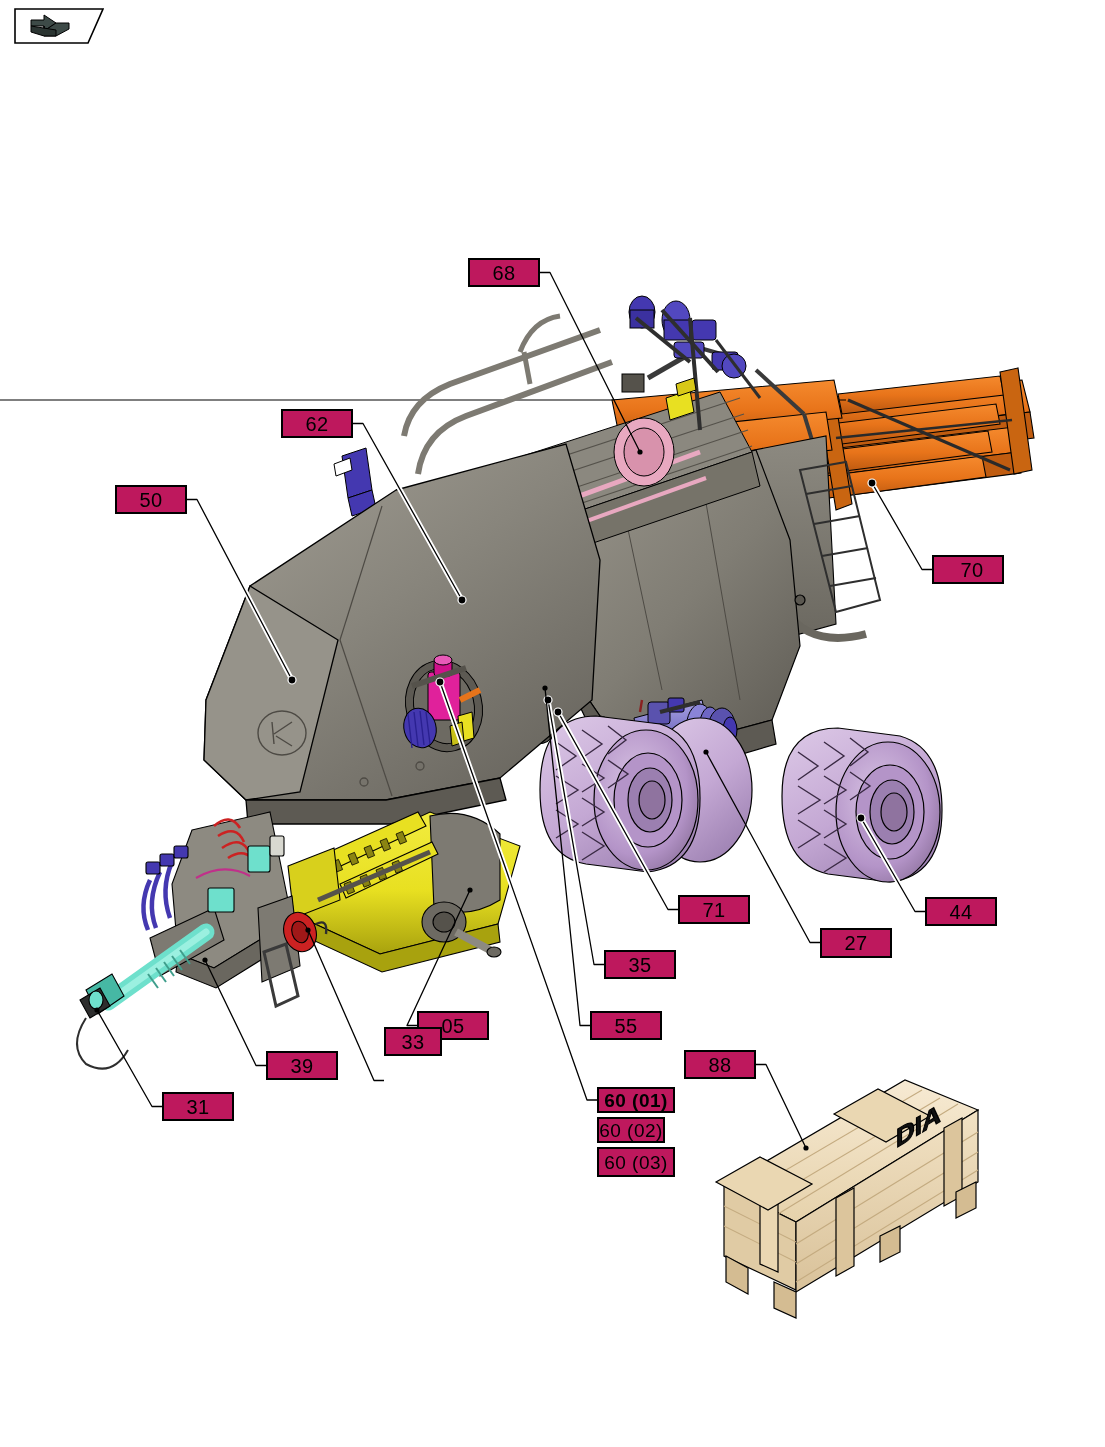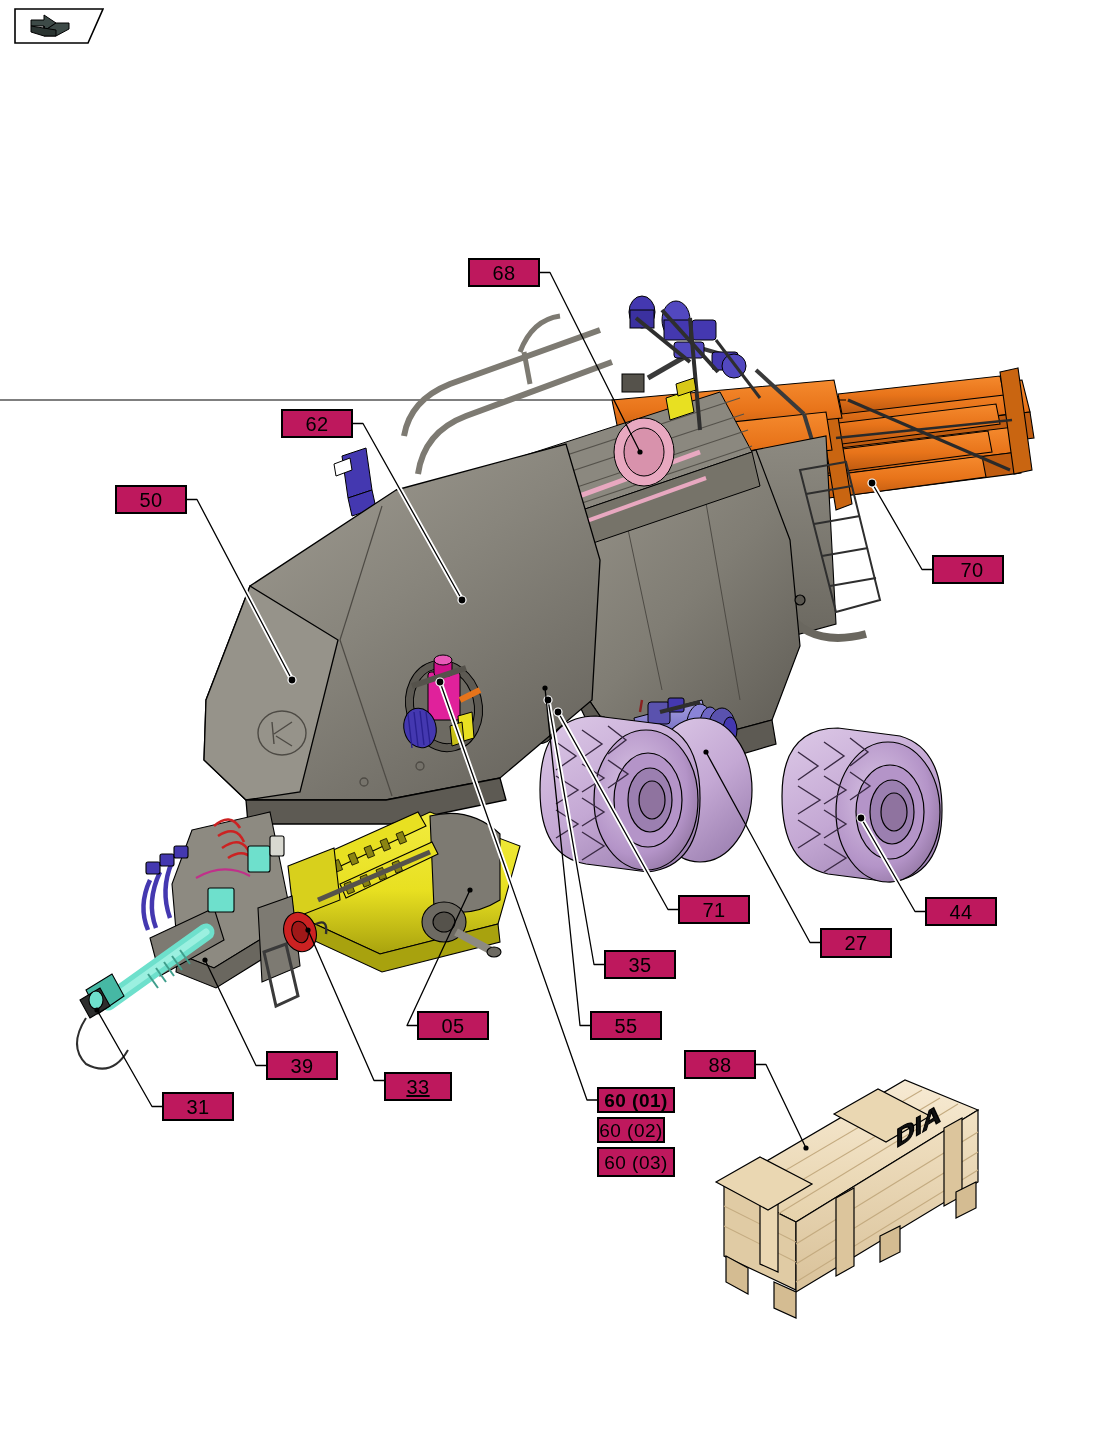--- a/index.html
+++ b/index.html
@@ -537,21 +537,21 @@
       <div class="callout" style="left: 281px; top: 409px; width: 72px; height: 29px;">62</div>
       <div class="callout" style="left: 115px; top: 485px; width: 72px; height: 29px;">50</div>
       <div class="callout" style="left: 932px; top: 555px; width: 72px; height: 29px; padding-left: 8px;">70</div>
       <div class="callout" style="left: 678px; top: 895px; width: 72px; height: 29px;">71</div>
       <div class="callout" style="left: 925px; top: 897px; width: 72px; height: 29px;">44</div>
       <div class="callout" style="left: 820px; top: 928px; width: 72px; height: 30px;">27</div>
       <div class="callout" style="left: 604px; top: 950px; width: 72px; height: 29px;">35</div>
       <div class="callout" style="left: 417px; top: 1011px; width: 72px; height: 29px;">05</div>
       <div class="callout" style="left: 590px; top: 1011px; width: 72px; height: 29px;">55</div>
       <div class="callout" style="left: 266px; top: 1051px; width: 72px; height: 29px;">39</div>
-      <div class="callout" style="left: 384px; top: 1072px; width: 68px; height: 29px; text-decoration: underline;">33</div>
+      <div class="callout" style="left: 384px; top: 1027px; width: 58px; height: 29px;">33</div>
       <div class="callout" style="left: 162px; top: 1092px; width: 72px; height: 29px;">31</div>
       <div class="callout" style="left: 684px; top: 1050px; width: 72px; height: 29px; text-align: center;">88</div>
       <div class="callout wide" style="left: 597px; top: 1087px; width: 78px; height: 26px; font-weight: bold;">60 (01)</div>
       <div class="callout wide" style="left: 597px; top: 1117px; width: 68px; height: 26px;">60 (02)</div>
       <div class="callout wide" style="left: 597px; top: 1147px; width: 78px; height: 30px;">60 (03)</div>
     </div>
 
 </div>
 
 </body></html>

